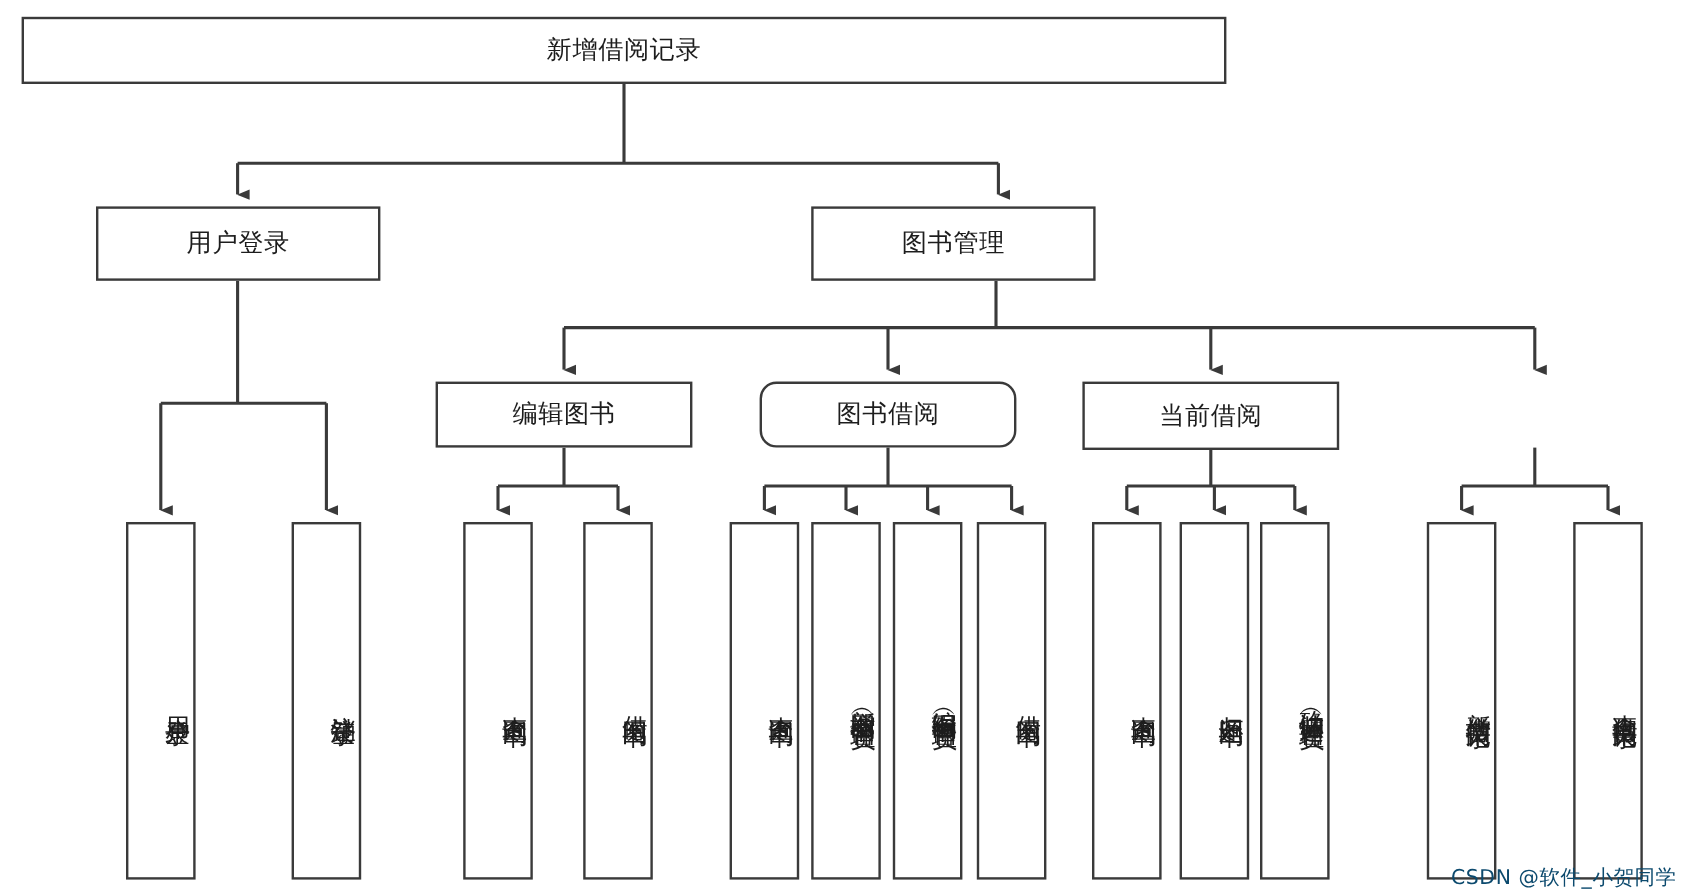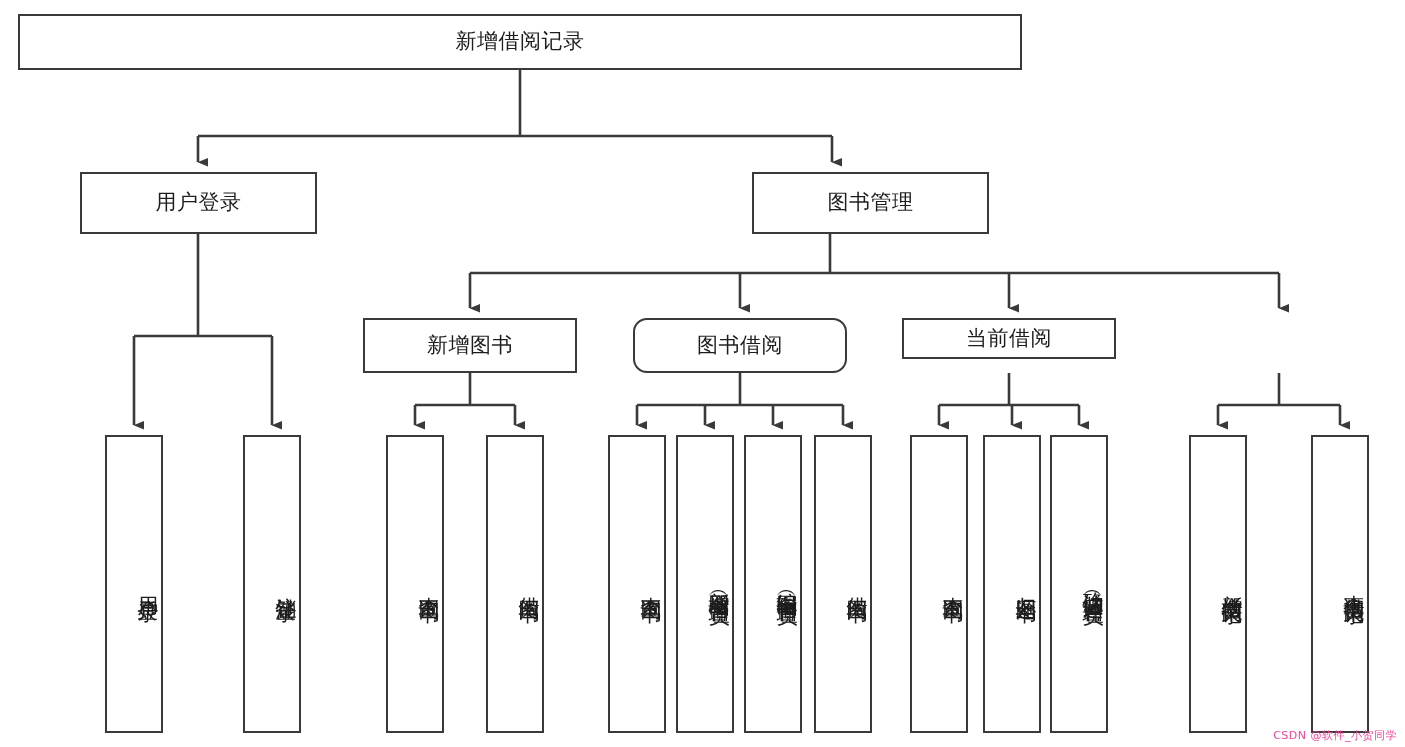--- a/index.html
+++ b/index.html
@@ -51,22 +51,22 @@
     align-items: flex-start;
     justify-content: center;
   }
   .node-v span {
     display: inline-block;
   }
   .watermark {
     position: absolute;
     right: 8px;
     bottom: 4px;
-    font-size: 11px;
-    color: #ec4899;
+    font-size: 17px;
+    color: #0c4a6e;
     letter-spacing: 0.5px;
     white-space: nowrap;
     pointer-events: none;
     margin-top: 24px;
   }
 </style>
 </head>
 <body>
 
 <div id="canvas">
@@ -121,31 +121,31 @@
     </g>
   </svg>
 
   <div class="node node-h" style="left:18px; top:14px; width:1004px; height:56px;">
     <span>新增借阅记录</span>
   </div>
 
   <div class="node node-h" style="left:80px; top:172px; width:237px; height:62px;">
     <span>用户登录</span>
   </div>
-  <div class="node node-h" style="left:752px; top:172px; width:237px; height:62px;">
+  <div class="node node-h" style="left:676px; top:172px; width:237px; height:62px;">
     <span>图书管理</span>
   </div>
 
   <div class="node node-h" style="left:363px; top:318px; width:214px; height:55px;">
-    <span>新增图书</span>
+    <span>编辑图书</span>
   </div>
   <div class="node node-h" style="left:633px; top:318px; width:214px; height:55px;border-radius:14px;">
     <span>图书借阅</span>
   </div>
-  <div class="node node-h" style="left:902px; top:318px; width:214px; height:41px;">
+  <div class="node node-h" style="left:902px; top:318px; width:214px; height:57px;">
     <span>当前借阅</span>
   </div>
 
   <div class="node node-v" style="left:105px; top:435px; width:58px; height:298px;">
     <span>用户登录</span>
   </div>
   <div class="node node-v" style="left:243px; top:435px; width:58px; height:298px;">
     <span>注销登录</span>
   </div>
   <div class="node node-v" style="left:386px; top:435px; width:58px; height:298px;">

